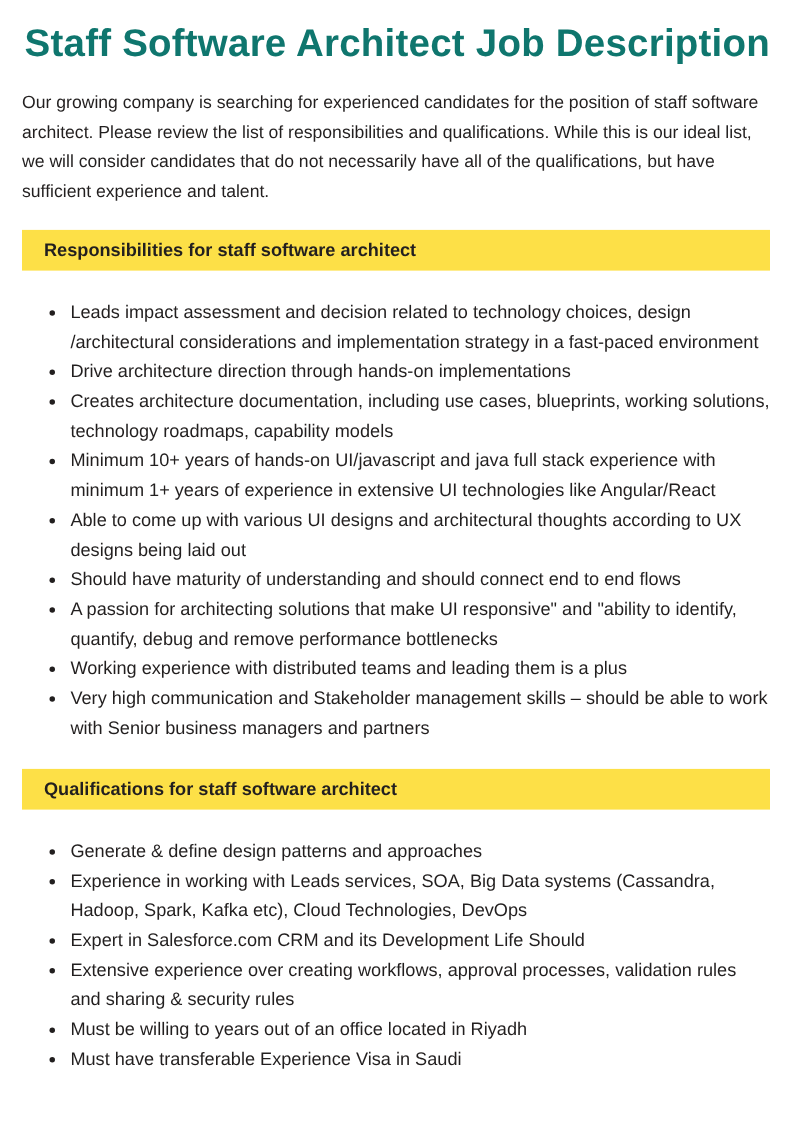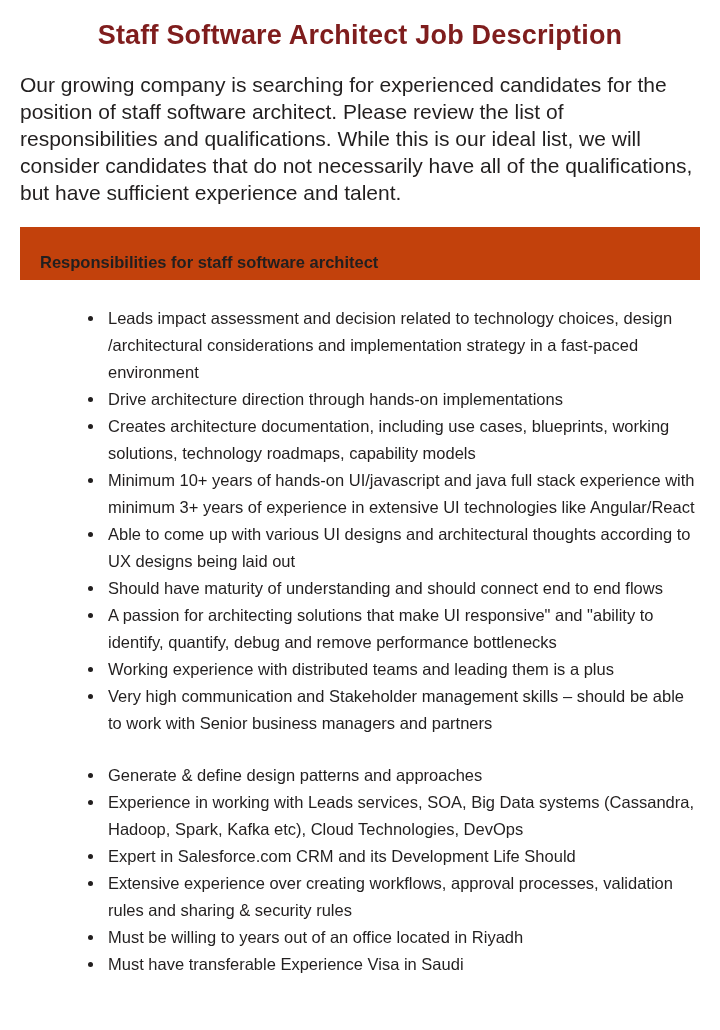--- a/index.html
+++ b/index.html
@@ -9,76 +9,78 @@
     height: 1030px;
     background: #ffffff;
     font-family: "Liberation Sans", sans-serif;
     color: #221f1f;
     overflow: hidden;
   }
   .page {
     padding: 0 20px;
   }
   .title {
-    font-size: 27px;
+    font-size: 35px;
     font-weight: 700;
-    color: #7f1d1d;
-    text-align: center;
+    color: #0f766e;
+    text-align: right;
     margin: 20px 0 20px 0;
     letter-spacing: 0.2px;
   }
   .intro {
-    font-size: 21px;
+    font-size: 16px;
     line-height: 27px;
     margin: 0 0 21px 0;
   }
   .section-header {
-    background: #c2410c;
+    background: #fde047;
     font-weight: 700;
     font-size: 16.5px;
     line-height: 18px;
-    padding: 26px 10px 9px 20px;
+    padding: 10px 10px 9px 20px;
   }
   ul.bullets {
     margin: 25px 0 23px 0;
     padding: 0 0 0 41px;
     list-style-type: disc;
   }
   ul.bullets li {
     font-size: 16.5px;
     line-height: 27px;
     padding-left: 3px;
-    margin-left: 44px;
   }
 </style>
 </head>
 <body>
 
 <div class="page">
 
   <h1 class="title">Staff Software Architect Job Description</h1>
 
   <p class="intro">Our growing company is searching for experienced candidates for the position of staff software architect. Please review the list of responsibilities and qualifications. While this is our ideal list, we will consider candidates that do not necessarily have all of the qualifications, but have sufficient experience and talent.</p>
 
   <div class="section-header">
     <span>Responsibilities for staff software architect</span>
   </div>
 
   <ul class="bullets">
     <li>Leads impact assessment and decision related to technology choices, design /architectural considerations and implementation strategy in a fast-paced environment</li>
     <li>Drive architecture direction through hands-on implementations</li>
     <li>Creates architecture documentation, including use cases, blueprints, working solutions, technology roadmaps, capability models</li>
-    <li>Minimum 10+ years of hands-on UI/javascript and java full stack experience with minimum 3+ years of experience in extensive UI technologies like Angular/React</li>
+    <li>Minimum 10+ years of hands-on UI/javascript and java full stack experience with minimum 1+ years of experience in extensive UI technologies like Angular/React</li>
     <li>Able to come up with various UI designs and architectural thoughts according to UX designs being laid out</li>
     <li>Should have maturity of understanding and should connect end to end flows</li>
     <li>A passion for architecting solutions that make UI responsive" and "ability to identify, quantify, debug and remove performance bottlenecks</li>
     <li>Working experience with distributed teams and leading them is a plus</li>
     <li>Very high communication and Stakeholder management skills – should be able to work with Senior business managers and partners</li>
   </ul>
 
+  <div class="section-header">
+    <span>Qualifications for staff software architect</span>
+  </div>
 
   <ul class="bullets">
     <li>Generate &amp; define design patterns and approaches</li>
     <li>Experience in working with Leads services, SOA, Big Data systems (Cassandra, Hadoop, Spark, Kafka etc), Cloud Technologies, DevOps</li>
     <li>Expert in Salesforce.com CRM and its Development Life Should</li>
     <li>Extensive experience over creating workflows, approval processes, validation rules and sharing &amp; security rules</li>
     <li>Must be willing to years out of an office located in Riyadh</li>
     <li>Must have transferable Experience Visa in Saudi</li>
   </ul>
 

